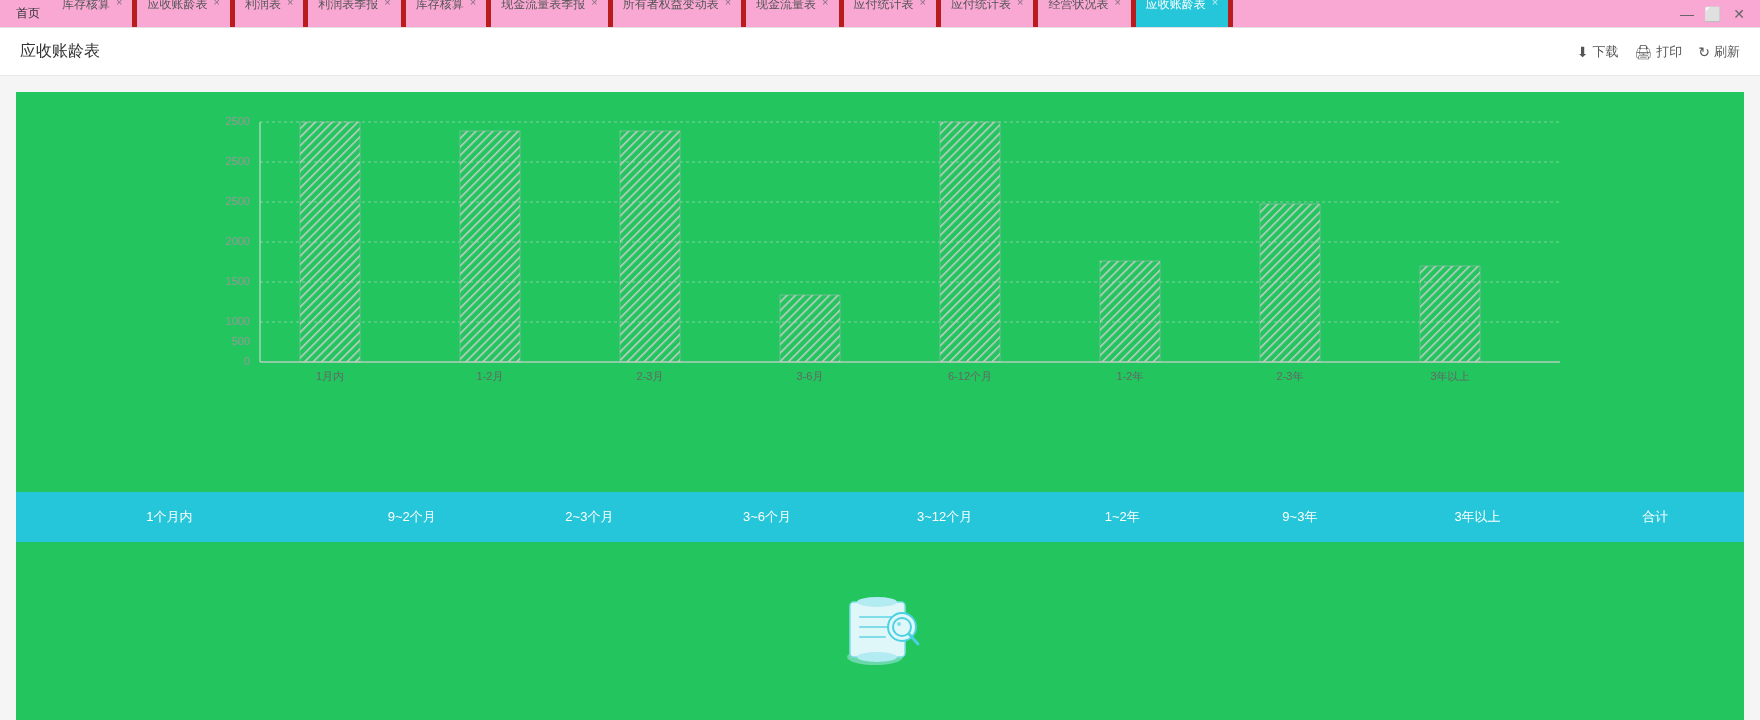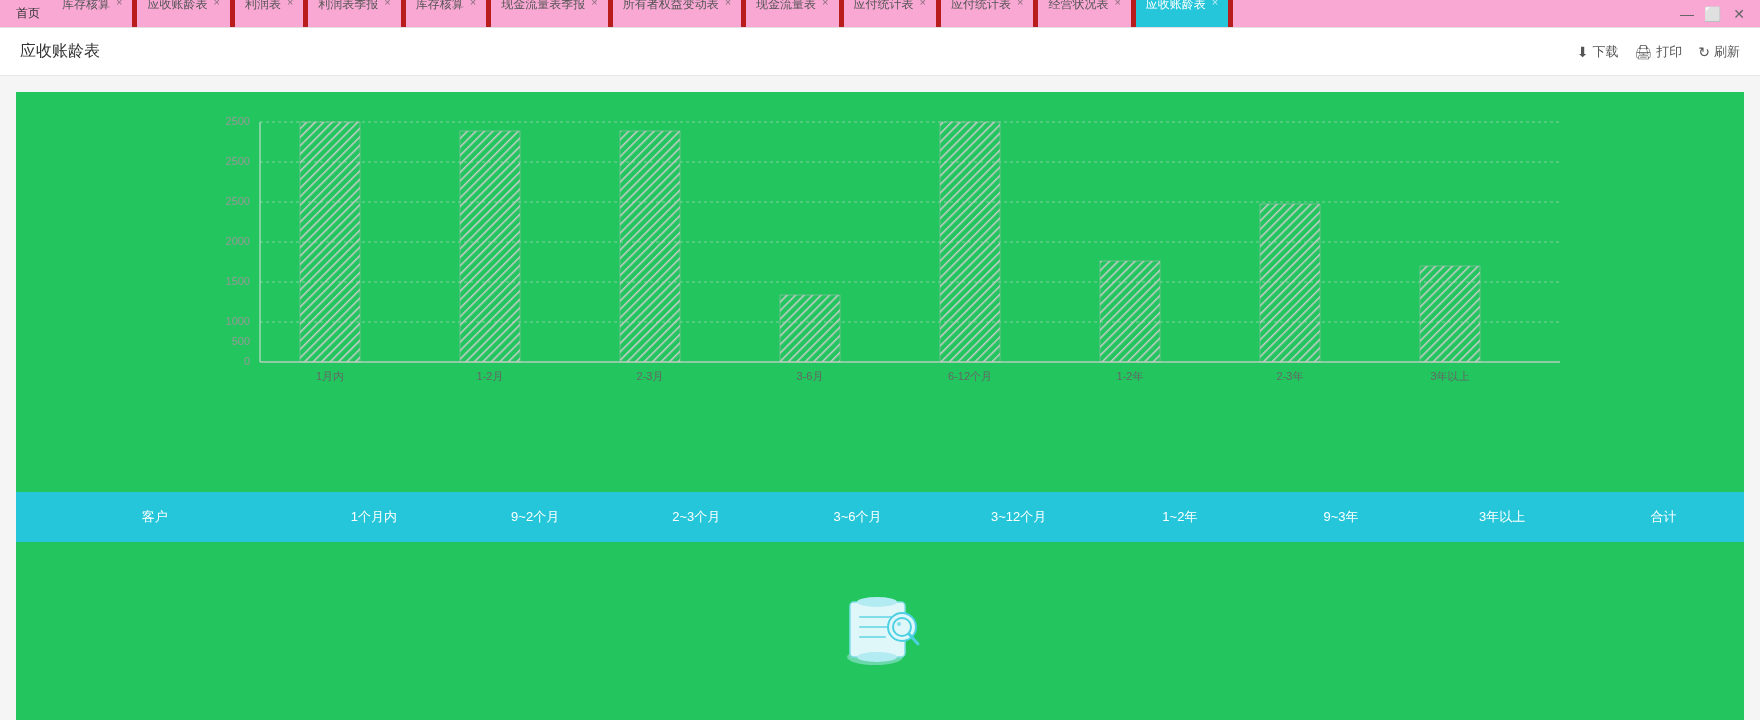--- a/index.html
+++ b/index.html
@@ -285,21 +285,20 @@
 
         <rect x="1240" y="154" width="60" height="96" class="bar-hatch"></rect>
         <text x="1270" y="268" text-anchor="middle" font-size="11" fill="#666">3年以上</text>
 
         <line x1="80" y1="250" x2="1380" y2="250" stroke="#ccc" stroke-width="1"></line>
       </svg>
     </div>
   </div>
 
   <div class="table-header">
-    <div class="th-cell">客户</div>
     <div class="th-cell">1个月内</div>
     <div class="th-cell">9~2个月</div>
     <div class="th-cell">2~3个月</div>
     <div class="th-cell">3~6个月</div>
     <div class="th-cell">3~12个月</div>
     <div class="th-cell">1~2年</div>
     <div class="th-cell">9~3年</div>
     <div class="th-cell">3年以上</div>
     <div class="th-cell">合计</div>
   </div>

